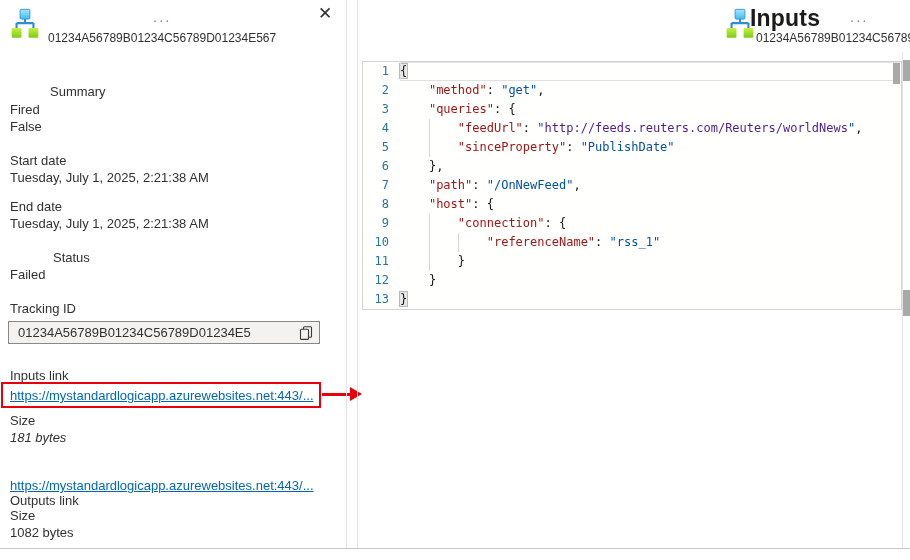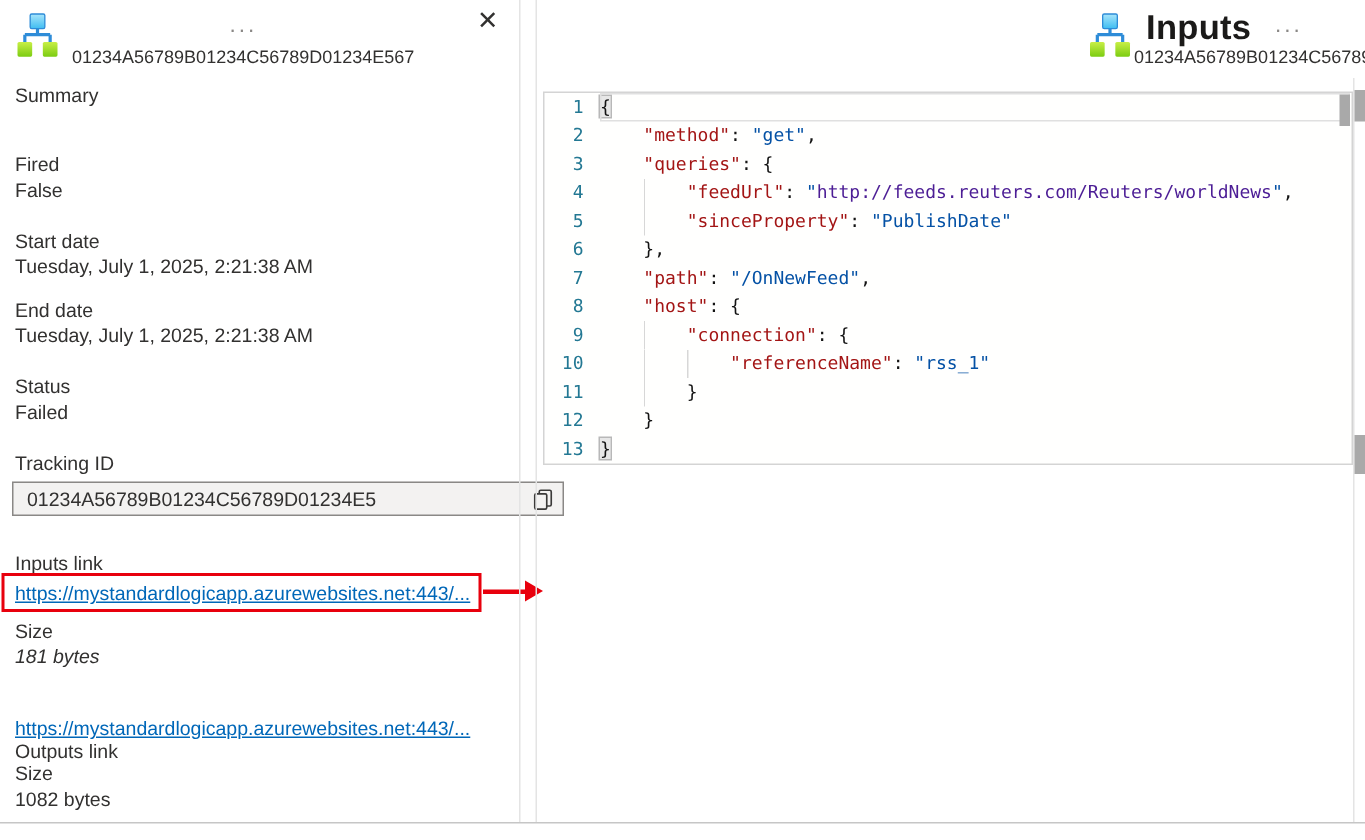--- a/index.html
+++ b/index.html
@@ -17,21 +17,21 @@
   .panel-title { position:absolute; top:5px; font-size:23px; font-weight:600; color:#1b1a19; letter-spacing:.2px; }
   .more-dots { position:absolute; top:8px; font-size:15px; color:#8a8886; letter-spacing:2px; cursor:pointer; }
   .panel-subtitle { position:absolute; top:31px; font-size:12px; color:#323130; }
   .close-btn { position:absolute; top:4px; font-size:17px; font-weight:300; color:#323130; cursor:pointer; line-height:20px; }
 
   
   .flabel { position:absolute; left:10px; font-size:13px; color:#323130; }
   .fvalue { position:absolute; left:10px; font-size:13px; color:#323130; }
   .flink  { position:absolute; left:10px; font-size:13px; color:#0067b8; text-decoration:underline; cursor:pointer; white-space:nowrap; }
   .tracking-box {
-    position:absolute; left:8px; top:321px; width:368px; height:23px;
+    position:absolute; left:8px; top:321px; width:312px; height:23px;
     background:#f3f2f1; border:1px solid #8a8886; display:flex; align-items:center;
   }
   .tracking-text { flex:1; font-size:13px; color:#323130; padding-left:9px; white-space:nowrap; overflow:hidden; }
   .copy-btn { width:26px; height:21px; display:flex; align-items:center; justify-content:center; cursor:pointer; }
 
   
   .red-box { position:absolute; left:1px; top:382px; width:320px; height:26px; border:2px solid #e8000d; }
   .red-arrow-line { position:absolute; left:322px; top:393px; width:29px; height:3px; background:#e8000d; }
   .red-arrow-head { position:absolute; left:350px; top:387px; width:0; height:0;
     border-top:7px solid transparent; border-bottom:7px solid transparent; border-left:12px solid #e8000d; }
@@ -80,32 +80,32 @@
         <path d="M18 12 v5 M8.5 17 h19 M8.5 17 v6 M27.5 17 v6" stroke="#2e8cd8" stroke-width="2.4" fill="none"></path>
         <rect x="12.5" y="1.5" width="11" height="11" rx="1.2" fill="url(#gb1)" stroke="#2e8cd8" stroke-width="1"></rect>
         <rect x="3" y="22.5" width="11" height="11" rx="1.2" fill="url(#gg1)"></rect>
         <rect x="22" y="22.5" width="11" height="11" rx="1.2" fill="url(#gg1)"></rect>
       </svg>
       <div class="more-dots" style="left:153px;">...</div>
       <div class="panel-subtitle" style="left:48px;">01234A56789B01234C56789D01234E567</div>
       <div class="close-btn" style="left:318px;">✕</div>
     </div>
 
-    <div class="flabel" style="top:56px;">Summary</div>
+    <div class="flabel" style="top:84px;margin-left:40px;">Summary</div>
 
     <div class="flabel" style="top:102px;">Fired</div>
     <div class="fvalue" style="top:119px;text-align:center;">False</div>
 
     <div class="flabel" style="top:153px;">Start date</div>
     <div class="fvalue" style="top:170px;">Tuesday, July 1, 2025, 2:21:38 AM</div>
 
     <div class="flabel" style="top:199px;">End date</div>
     <div class="fvalue" style="top:216px;">Tuesday, July 1, 2025, 2:21:38 AM</div>
 
-    <div class="flabel" style="top:250px;">Status</div>
+    <div class="flabel" style="top:250px;margin-left:43px;">Status</div>
     <div class="fvalue" style="top:267px;">Failed</div>
 
     <div class="flabel" style="top:301px;">Tracking ID</div>
     <div class="tracking-box">
       <div class="tracking-text">01234A56789B01234C56789D01234E5</div>
       <div class="copy-btn">
         <svg width="14" height="14" viewBox="0 0 14 14">
           <rect x="4.5" y="0.8" width="8" height="10.5" rx="1" fill="none" stroke="#3b3a39" stroke-width="1.1"></rect>
           <rect x="1.5" y="3.2" width="8" height="10.2" rx="1" fill="#f3f2f1" stroke="#3b3a39" stroke-width="1.1"></rect>
         </svg>
@@ -143,21 +143,21 @@
           <linearGradient id="gg2" x1="0" y1="0" x2="0" y2="1">
             <stop offset="0" stop-color="#c8ef46"></stop>
               <stop offset="1" stop-color="#7ccc12"></stop>
           </linearGradient>
         </defs>
         <path d="M18 12 v5 M8.5 17 h19 M8.5 17 v6 M27.5 17 v6" stroke="#2e8cd8" stroke-width="2.4" fill="none"></path>
         <rect x="12.5" y="1.5" width="11" height="11" rx="1.2" fill="url(#gb2)" stroke="#2e8cd8" stroke-width="1"></rect>
         <rect x="3" y="22.5" width="11" height="11" rx="1.2" fill="url(#gg2)"></rect>
         <rect x="22" y="22.5" width="11" height="11" rx="1.2" fill="url(#gg2)"></rect>
       </svg>
-      <div class="panel-title" style="left:406px;">Inputs</div>
+      <div class="panel-title" style="left:392px;">Inputs</div>
       <div class="more-dots" style="left:492px;">...</div>
       <div class="panel-subtitle" style="left:398px;">01234A56789B01234C56789D01234E567</div>
 
     </div>
 
     <div class="editor">
       <div>
           <div class="code-line cur"><span class="ln">1</span><span class="lc"><span class="tk-pb">{</span></span></div>
           <div class="code-line"><span class="ln">2</span><span class="lc"><span class="ind">    </span><span class="tk-k">"method"</span><span class="tk-p">: </span><span class="tk-v">"get"</span><span class="tk-p">,</span></span></div>
           <div class="code-line"><span class="ln">3</span><span class="lc"><span class="ind">    </span><span class="tk-k">"queries"</span><span class="tk-p">: {</span></span></div>

